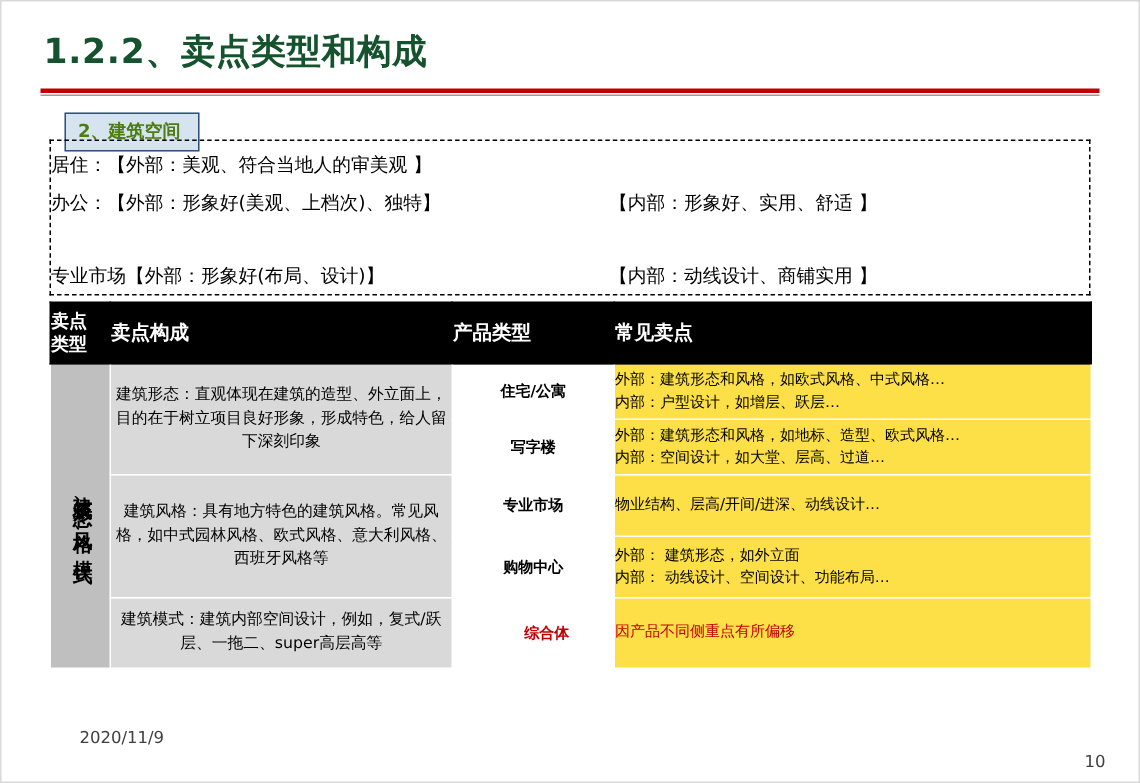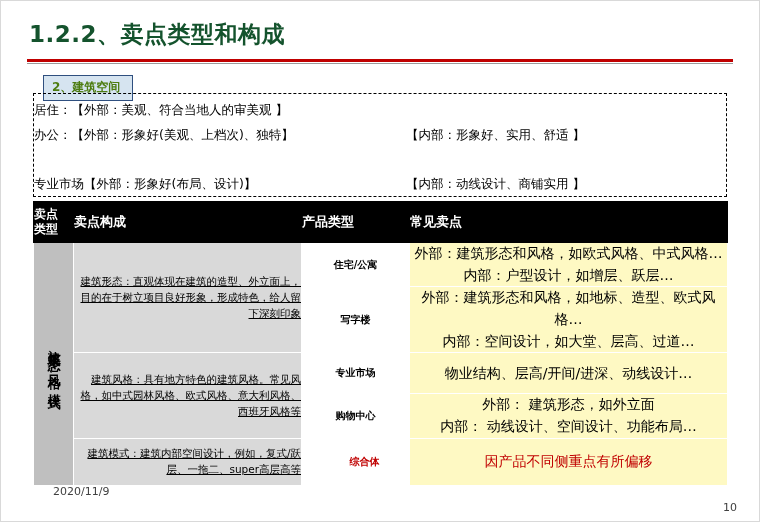--- a/index.html
+++ b/index.html
@@ -119,39 +119,38 @@
     margin: 0 auto;
     line-height: 1.25;
     letter-spacing: 2px;
   }
   .c-desc {
     background: #d9d9d9;
     color: #000;
     font-size: 10.5px;
     line-height: 1.5;
     padding: 6px 8px;
-    text-align: right;
-    text-decoration: underline;
+    text-align: center;
   }
   .c-prod {
     background: #ffffff;
     color: #000;
     font-weight: bold;
     font-size: 10px;
     text-align: center;
     border: 1px solid #bfbfbf;
   }
   .c-prod.red { color: #c00000; padding-left: 18px; }
   .c-sell {
-    background: #fef9c3;
-    color: #000;
-    font-size: 14px;
+    background: #fde047;
+    color: #000;
+    font-size: 10px;
     line-height: 1.55;
     padding: 5px 8px;
-    text-align: center;
+    text-align: left;
   }
   .c-sell.red { color: #c00000; }
   .footer-date {
     position: absolute;
     left: 52px;
     top: 484px;
     font-size: 11px;
     color: #404040;
   }
   .footer-page {

